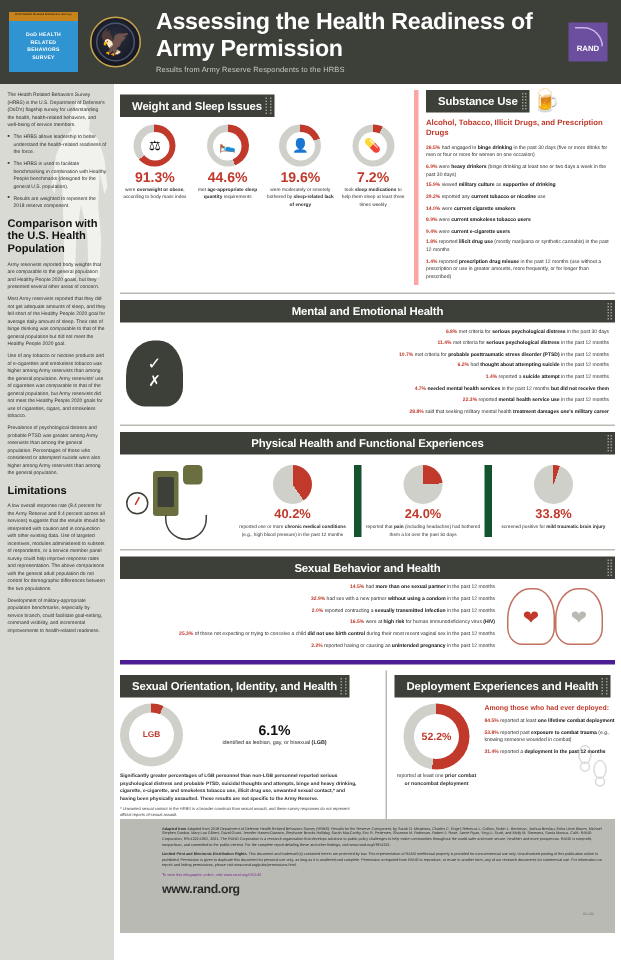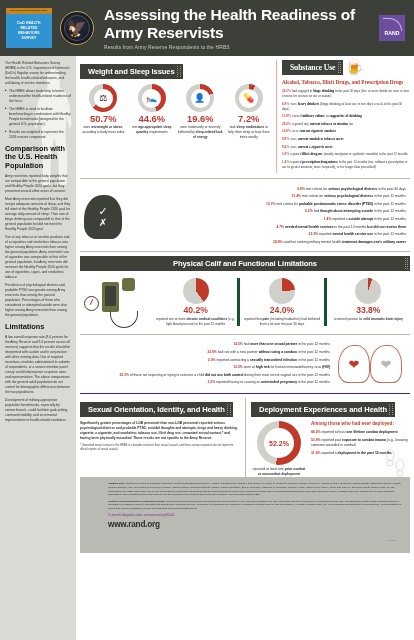--- a/index.html
+++ b/index.html
@@ -86,21 +86,21 @@
   }
   .banner.center { display:block; text-align:center; }
   .banner:after{
     content:""; position:absolute; right:2px; top:2px; bottom:2px; width:1.5px;
     border-left:1px dotted #9a9a90; border-right:1px dotted #9a9a90;
   }
 
   
   .top-row { display:flex; gap:4px; }
   .col-left { width: 192px; }
-  .col-right { flex:1; border-left:1px solid #fca5a5; padding-left:5px;font-family:Liberation Serif, serif; }
+  .col-right { flex:1; border-left:3px solid #fca5a5; padding-left:5px; }
 
   .donuts { display:flex; gap:2px; margin-top:5px; }
   .donut-cell { flex:1; text-align:center; }
   .donut {
     width: 28px; height: 28px; border-radius:50%; margin: 0 auto 2px auto;
     position: relative; display:flex; align-items:center; justify-content:center;
   }
   .donut .hole {
     width: 19px; height:19px; border-radius:50%; background:#fff;
     display:flex; align-items:center; justify-content:center; font-size:9px;
@@ -134,40 +134,40 @@
   .bp-icon { width:74px; flex:none; height:56px; position:relative;}
   .bp-cuff { position:absolute; left:22px; top:8px; width:17px; height:30px; background:#6b6f3f; border-radius:2px;}
   .bp-cuff:after{content:""; position:absolute; left:3px; top:4px; width:11px; height:20px; background:#3c4038; border-radius:1px;}
   .bp-gauge { position:absolute; left:4px; top:22px; width:15px; height:15px; border-radius:50%;
     background:#fff; border:1.5px solid #3c4038;}
   .bp-gauge:after{content:""; position:absolute; left:5.5px; top:2px; width:1px; height:6px; background:#c0392b; transform:rotate(28deg);}
   .bp-pump { position:absolute; left:42px; top:4px; width:13px; height:13px; background:#6b6f3f; border-radius:3px;}
   .bp-tube { position:absolute; left:30px; top:37px; width:28px; height:17px;
     border:1.2px solid #3c4038; border-top:none; border-radius:0 0 14px 14px;}
   .pies { flex:1; display:flex; }
-  .pie-cell { flex:1; text-align:center; border-left:3px solid #14532d; padding:0 2px;}
+  .pie-cell { flex:1; text-align:center; border-left:5px solid #14532d; padding:0 2px;}
   .pie-cell:first-child{border-left:none;}
   .pie { width:26px; height:26px; border-radius:50%; margin:0 auto 2px auto; }
   .ppct { font-size:8.6px; font-weight:bold; color:#c0392b; line-height:1.15;}
   .ptxt { font-size:3.15px; line-height:1.45; color:#2e2e2e; margin-top:1px;}
   .ptxt b{font-weight:bold;}
 
   
   .sexual { margin-top:4px; border-top:1px solid #b9bab4; padding-top:4px;}
   .sex-row { display:flex; margin-top:3px;}
   .sex-lines { flex:1; text-align:right; padding-right:6px;}
   .heads-icon { width:74px; flex:none; position:relative; height:44px;}
   .oh { position:absolute; width:32px; height:38px; border:1.4px solid #c0725f;
     border-radius: 48% 42% 28% 32% / 54% 50% 30% 30%;
     display:flex; align-items:center; justify-content:center; font-size:13px;}
   .oh.a { left:2px; top:3px; color:#c0392b;}
   .oh.b { left:34px; top:3px; color:#b9bab4;}
 
   
-  .bottom-row { display:flex; gap:5px; margin-top:5px; border-top:1px solid #4c1d95; padding-top:4px;}
+  .bottom-row { display:flex; gap:17px; margin-top:5px; border-top:3px solid #4c1d95; padding-top:4px;}
   .panel-l { width:160px; }
   .panel-r { flex:1; border-left:1px solid #b9bab4; padding-left:5px;}
   .lgb-row { display:flex; align-items:center; margin-top:4px; gap:4px;}
   .lgb-donut { width:42px; height:42px; border-radius:50%; flex:none; position:relative;
     display:flex; align-items:center; justify-content:center;}
   .lgb-donut .hole2 { width:30px; height:30px; border-radius:50%; background:#fff;
     display:flex; align-items:center; justify-content:center;
     color:#c0392b; font-weight:bold; font-size:5.6px;}
   .lgb-txt { flex:1; text-align:center;}
   .lgb-pct { font-size:9.4px; font-weight:bold; color:#111; line-height:1.1;}
@@ -205,21 +205,21 @@
 
   <div class="header">
     <div class="hrbs-logo">
       <div class="toptext">DoD Health Related Behaviors Survey</div>
       <div class="lines">DoD HEALTH<br>RELATED<br>BEHAVIORS<br>SURVEY</div>
     </div>
     <div class="seal">
       <span class="eagle">🦅</span>
     </div>
     <div class="head-text">
-      <h1>Assessing the Health Readiness of Army Reservists</h1>
+      <h1>Assessing the Health Readiness of Army Permission</h1>
       <div class="sub">Results from Army Reserve Respondents to the HRBS</div>
     </div>
     <div class="rand-logo">RAND</div>
   </div>
 
   <div class="body-wrap">
 
     <div class="sidebar">
       <div class="silhouette"></div>
       <div class="sb-p">The Health Related Behaviors Survey (HRBS) is the U.S. Department of Defense's (DoD's) flagship survey for understanding the health, health-related behaviors, and well-being of service members.</div>
@@ -240,21 +240,21 @@
 
       <div class="top-row">
 
         <div class="col-left">
           <div class="banner">Weight and Sleep Issues</div>
           <div class="donuts">
             <div class="donut-cell">
               <div class="donut" id="ws0" style="background: conic-gradient(rgb(192, 57, 43) 0deg, rgb(192, 57, 43) 227.16deg, rgb(207, 208, 202) 227.16deg, rgb(207, 208, 202) 360deg);">
                 <div class="hole">⚖</div>
               </div>
-              <div class="dpct">50.7%</div>
+              <div class="dpct">91.3%</div>
               <div class="dtxt">
                 <span>were </span><b>overweight or obese</b><span>, according to body mass index</span>
               </div>
             </div>
             <div class="donut-cell">
               <div class="donut" id="ws1" style="background: conic-gradient(rgb(192, 57, 43) 0deg, rgb(192, 57, 43) 160.56deg, rgb(207, 208, 202) 160.56deg, rgb(207, 208, 202) 360deg);">
                 <div class="hole">🛌</div>
               </div>
               <div class="dpct">44.6%</div>
               <div class="dtxt">
@@ -296,20 +296,21 @@
             <div class="stat-line"><span class="pc">14.0%</span> <span>were </span><b>current cigarette smokers</b></div>
             <div class="stat-line"><span class="pc">8.9%</span> <span>were </span><b>current smokeless tobacco users</b></div>
             <div class="stat-line"><span class="pc">9.4%</span> <span>were </span><b>current e-cigarette users</b></div>
             <div class="stat-line"><span class="pc">1.8%</span> <span>reported </span><b>illicit drug use</b><span> (mostly marijuana or synthetic cannabis) in the past 12 months</span></div>
             <div class="stat-line"><span class="pc">1.4%</span> <span>reported </span><b>prescription drug misuse</b><span> in the past 12 months (use without a prescription or use in greater amounts, more frequently, or for longer than prescribed)</span></div>
           </div>
         </div>
       </div>
 
       <div class="mental">
+        <div class="banner center">Mental and Emotional Health</div>
         <div class="mental-body">
           <div class="head-icon">
             <div class="head-shape">
               <span class="ck">✓</span>
               <span class="xx">✗</span>
             </div>
           </div>
           <div class="mental-lines">
             <div class="stat-line"><span class="pc">6.8%</span> <span>met criteria for </span><b>serious psychological distress</b><span> in the past 30 days</span></div>
             <div class="stat-line"><span class="pc">11.4%</span> <span>met criteria for </span><b>serious psychological distress</b><span> in the past 12 months</span></div>
@@ -317,21 +318,21 @@
             <div class="stat-line"><span class="pc">6.2%</span> <span>had </span><b>thought about attempting suicide</b><span> in the past 12 months</span></div>
             <div class="stat-line"><span class="pc">1.4%</span> <span>reported a </span><b>suicide attempt</b><span> in the past 12 months</span></div>
             <div class="stat-line"><span class="pc">4.7%</span> <b>needed mental health services</b><span> in the past 12 months </span><b>but did not receive them</b></div>
             <div class="stat-line"><span class="pc">22.3%</span> <span>reported </span><b>mental health service use</b><span> in the past 12 months</span></div>
             <div class="stat-line"><span class="pc">28.8%</span> <span>said that seeking military mental health </span><b>treatment damages one's military career</b></div>
           </div>
         </div>
       </div>
 
       <div class="physical">
-        <div class="banner center">Physical Calif and Functional Limitations</div>
+        <div class="banner center">Physical Health and Functional Experiences</div>
         <div class="phys-row">
           <div class="bp-icon">
             <div class="bp-cuff"></div>
             <div class="bp-gauge"></div>
             <div class="bp-pump"></div>
             <div class="bp-tube"></div>
           </div>
           <div class="pies">
             <div class="pie-cell">
               <div class="pie" id="pie0" style="background: conic-gradient(rgb(192, 57, 43) 0deg, rgb(192, 57, 43) 144.72deg, rgb(207, 208, 202) 144.72deg, rgb(207, 208, 202) 360deg);"></div>
@@ -346,39 +347,49 @@
             <div class="pie-cell">
               <div class="pie" id="pie2" style="background: conic-gradient(rgb(192, 57, 43) 0deg, rgb(192, 57, 43) 18.72deg, rgb(207, 208, 202) 18.72deg, rgb(207, 208, 202) 360deg);"></div>
               <div class="ppct">33.8%</div>
               <div class="ptxt"><span>screened positive for </span><b>mild traumatic brain injury</b></div>
             </div>
           </div>
         </div>
       </div>
 
       <div class="sexual">
+        <div class="banner center">Sexual Behavior and Health</div>
         <div class="sex-row">
           <div class="sex-lines">
             <div class="stat-line"><span class="pc">14.5%</span> <span>had </span><b>more than one sexual partner</b><span> in the past 12 months</span></div>
             <div class="stat-line"><span class="pc">32.9%</span> <span>had sex with a new partner </span><b>without using a condom</b><span> in the past 12 months</span></div>
             <div class="stat-line"><span class="pc">2.0%</span> <span>reported contracting a </span><b>sexually transmitted infection</b><span> in the past 12 months</span></div>
             <div class="stat-line"><span class="pc">16.5%</span> <span>were at </span><b>high risk</b><span> for human immunodeficiency virus </span><b>(HIV)</b></div>
             <div class="stat-line"><span class="pc">25.3%</span> <span>of those not expecting or trying to conceive a child </span><b>did not use birth control</b><span> during their most recent vaginal sex in the past 12 months</span></div>
             <div class="stat-line"><span class="pc">2.2%</span> <span>reported having or causing an </span><b>unintended pregnancy</b><span> in the past 12 months</span></div>
           </div>
           <div class="heads-icon">
             <div class="oh a">❤</div>
             <div class="oh b">❤</div>
           </div>
         </div>
       </div>
 
       <div class="bottom-row">
         <div class="panel-l">
           <div class="banner">Sexual Orientation, Identity, and Health</div>
+          <div class="lgb-row">
+            <div class="lgb-donut" id="lgbd" style="background: conic-gradient(rgb(192, 57, 43) 0deg, rgb(192, 57, 43) 21.96deg, rgb(207, 208, 202) 21.96deg, rgb(207, 208, 202) 360deg);">
+              <div class="hole2">LGB</div>
+            </div>
+            <div class="lgb-txt">
+              <div class="lgb-pct">6.1%</div>
+              <div class="lgb-cap"><span>identified as lesbian, gay, or bisexual </span><b>(LGB)</b></div>
+            </div>
+          </div>
           <div class="para">Significantly greater percentages of LGB personnel than non-LGB personnel reported serious psychological distress and probable PTSD, suicidal thoughts and attempts, binge and heavy drinking, cigarette, e-cigarette, and smokeless tobacco use, illicit drug use, unwanted sexual contact,* and having been physically assaulted. These results are not specific to the Army Reserve.</div>
           <div class="footnote">* Unwanted sexual contact in the HRBS is a broader construct than sexual assault, and these survey responses do not represent official reports of sexual assault.</div>
         </div>
 
         <div class="panel-r">
           <div class="banner">Deployment Experiences and Health</div>
           <div class="dep-row">
             <div class="dep-donut-wrap">
               <div class="dep-donut" id="depd" style="background: conic-gradient(rgb(192, 57, 43) 0deg, rgb(192, 57, 43) 187.92deg, rgb(207, 208, 202) 187.92deg, rgb(207, 208, 202) 360deg);">
                 <div class="hole3">52.2%</div>

